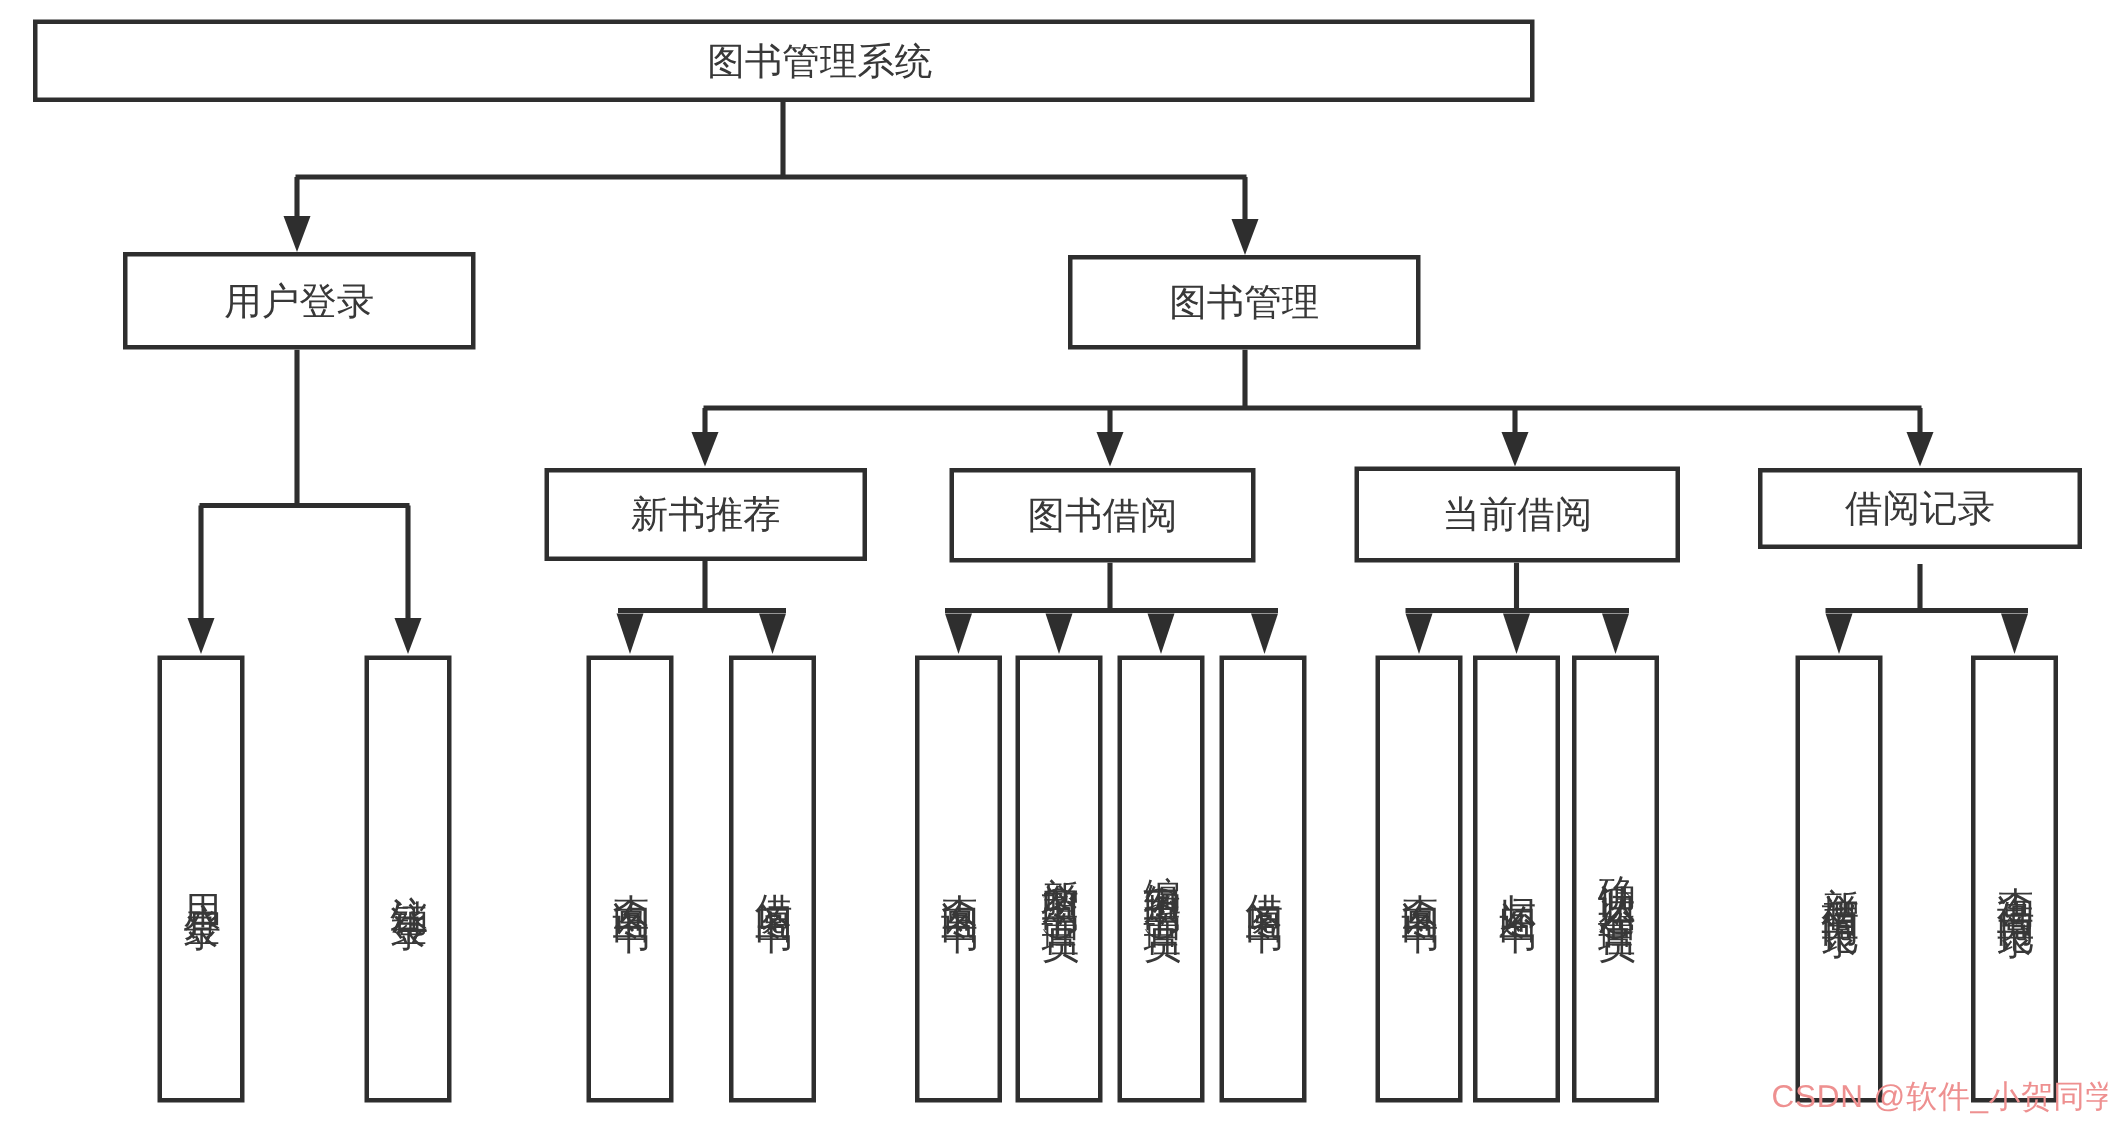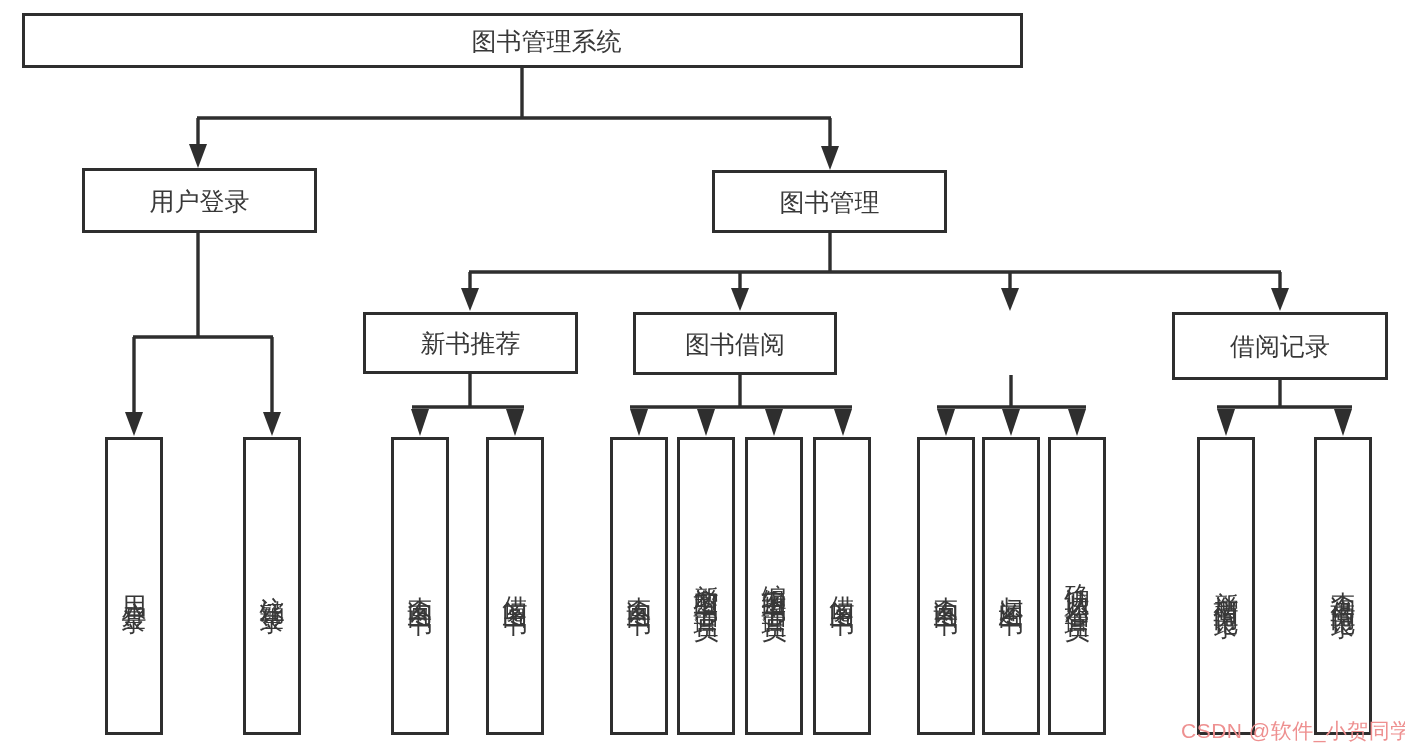--- a/index.html
+++ b/index.html
@@ -49,21 +49,21 @@
     line-height: 1.15;
     white-space: nowrap;
   }
   
   #n-root          { left: 22px;  top: 13px;  width: 1001px; height: 55px; padding-left: 48px; }
   #n-user-login    { left: 82px;  top: 168px; width: 235px;  height: 65px; }
   #n-book-mgmt     { left: 712px; top: 170px; width: 235px;  height: 63px; }
   #n-new-book      { left: 363px; top: 312px; width: 215px;  height: 62px; }
   #n-book-borrow   { left: 633px; top: 312px; width: 204px;  height: 63px; }
   #n-current-borrow{ left: 903px; top: 311px; width: 217px;  height: 64px; }
-  #n-borrow-record { left: 1172px;top: 312px; width: 216px;  height: 68px; }
+  #n-borrow-record { left: 1172px;top: 312px; width: 216px;  height: 54px; }
   
   .node.leaf { top: 437px; width: 58px; height: 298px; }
   #l-user-login     { left: 105px; }
   #l-logout         { left: 243px; }
   #l-query-book-1   { left: 391px; }
   #l-borrow-book-1  { left: 486px; }
   #l-query-book-2   { left: 610px; }
   #l-add-book       { left: 677px; }
   #l-edit-book      { left: 745px; }
   #l-borrow-book-2  { left: 813px; }
@@ -148,20 +148,23 @@
   <div class="node" id="n-new-book">
     <span>新书推荐</span>
   </div>
 
   <div class="node" id="n-book-mgmt">
     <span>图书管理</span>
   </div>
   <div class="node" id="n-book-borrow">
     <span>图书借阅</span>
   </div>
+  <div class="node" id="n-current-borrow">
+    <span>当前借阅</span>
+  </div>
   <div class="node" id="n-borrow-record">
     <span>借阅记录</span>
   </div>
 
   <div class="node leaf" id="l-user-login">
     <span>用户登录</span>
   </div>
   <div class="node leaf" id="l-logout">
     <span>注销登录</span>
   </div>

